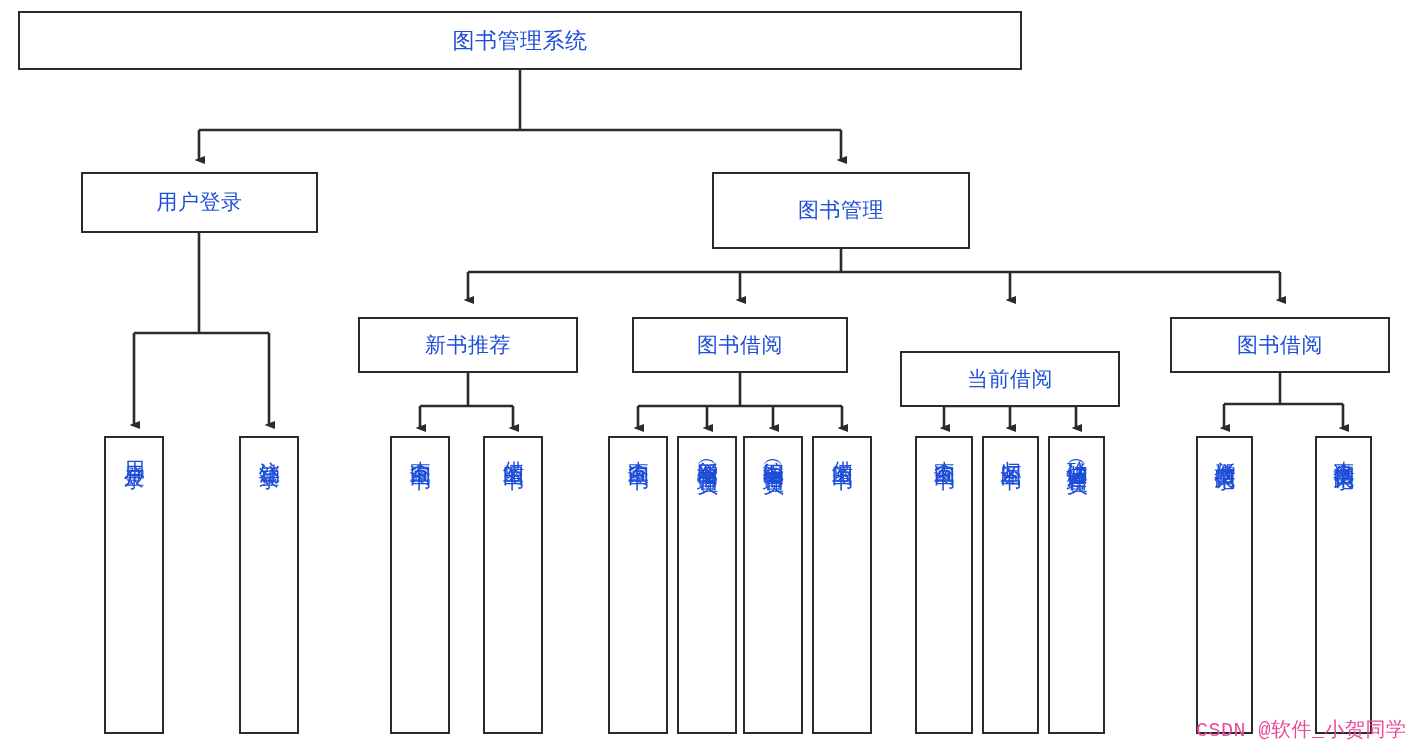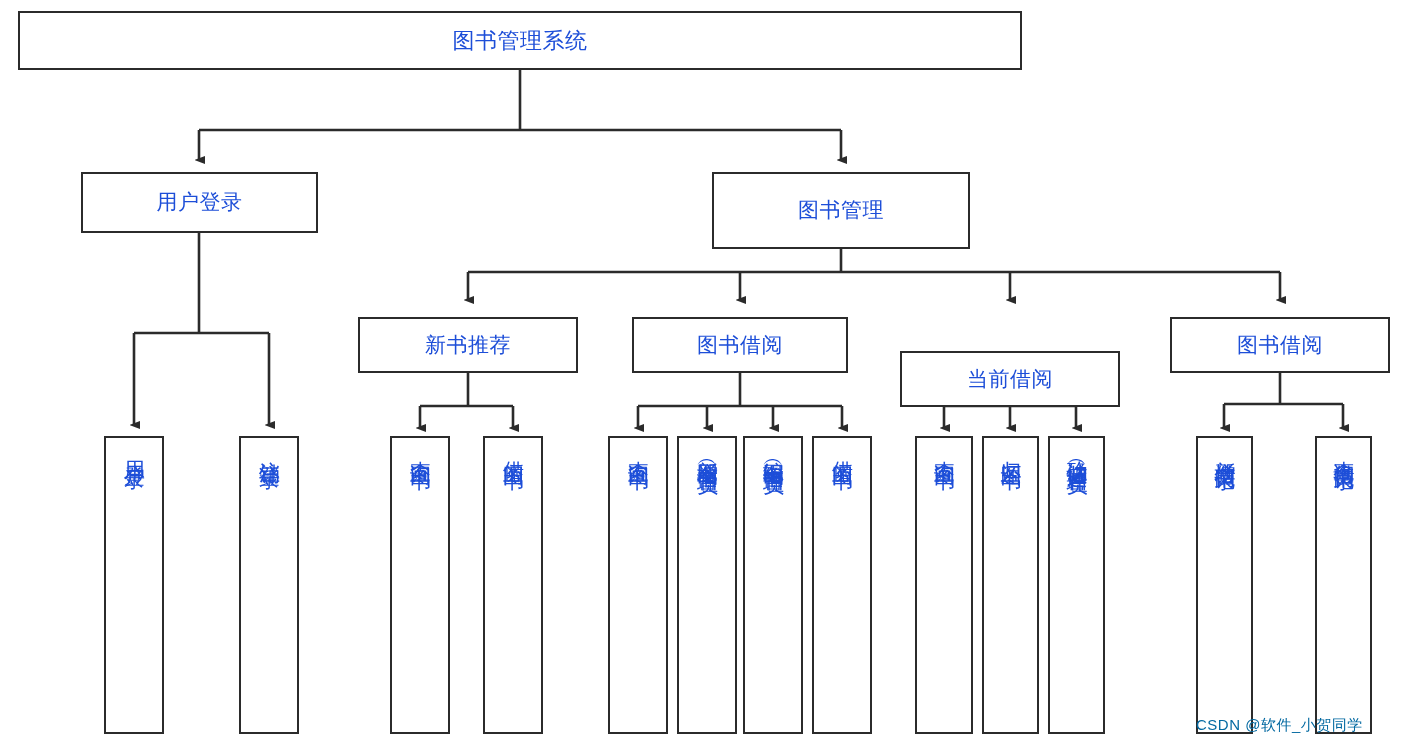--- a/index.html
+++ b/index.html
@@ -64,25 +64,25 @@
     font-size: 21px;
     line-height: 1;
     letter-spacing: 3px;
     white-space: nowrap;
   }
   .node.v.tall .node-label {
     letter-spacing: 2px;
   }
   .watermark {
     position: absolute;
-    font-size: 15px;
-    color: #0369a1;
+    font-size: 20px;
+    color: #ec4899;
     letter-spacing: 0.5px;
     white-space: nowrap;
-    font-family: Liberation Sans, sans-serif;
+    font-family: Liberation Mono, monospace;
   }
 </style>
 </head>
 <body>
 
 <div id="canvas">
 
   <svg class="edges" viewBox="0 0 1405 747" xmlns="http://www.w3.org/2000/svg">
     <defs>
       <marker id="arrow" markerWidth="10" markerHeight="10" refX="4.2" refY="6" orient="auto" markerUnits="userSpaceOnUse">

